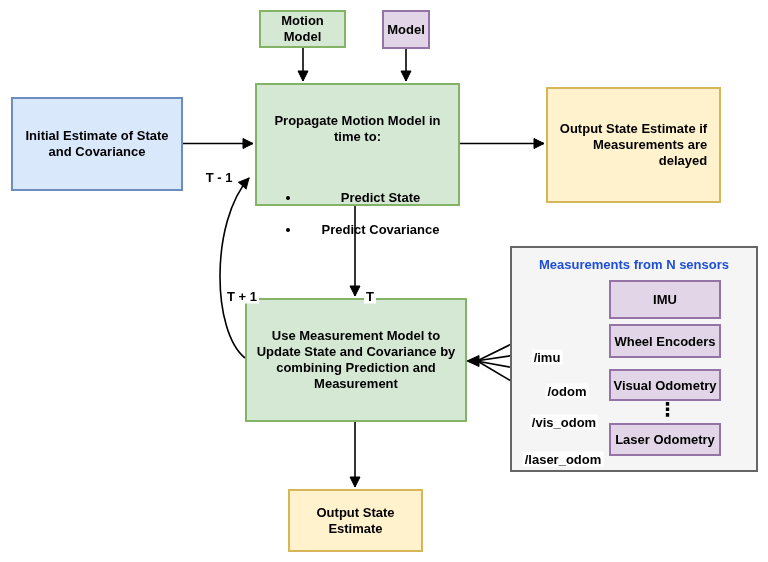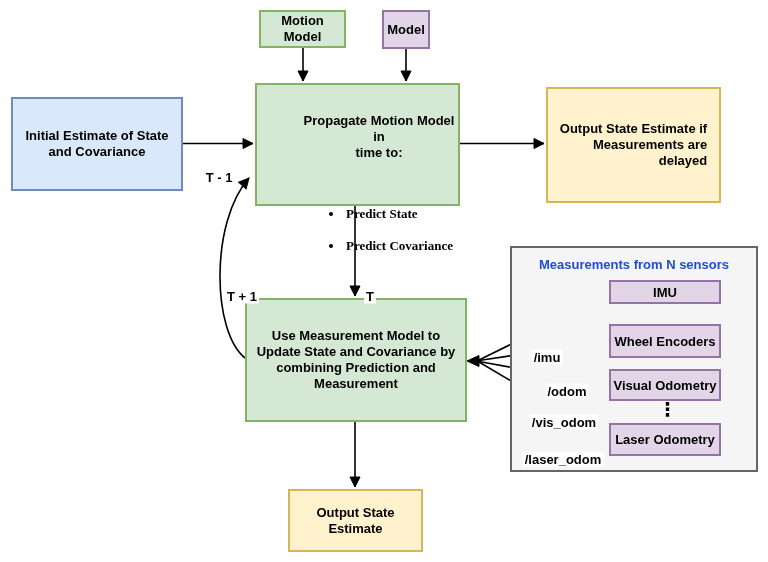--- a/index.html
+++ b/index.html
@@ -19,42 +19,42 @@
 
   .node-motion  {left:259px;top:10px;width:87px;height:38px;}
   .node-input   {left:382px;top:10px;width:48px;height:39px;}
   .node-initial {left:11px;top:97px;width:172px;height:94px;}
   .node-delayed {left:546px;top:87px;width:175px;height:116px;padding:0 8px;text-align:right;}
   .node-update  {left:245px;top:298px;width:222px;height:124px;padding:0 4px;}
   .node-output  {left:288px;top:489px;width:135px;height:63px;}
 
   .node-propagate{
     left:255px;top:83px;width:205px;height:123px;
-    display:block;padding-top:12px;padding-left:43px;
+    display:block;padding-top:12px;
   }
   .node-propagate .prop-title{display:block;text-align:center;white-space:pre-line;}
   .node-propagate ul{
-    margin:14px 0 0 0;padding:0 0 0 44px;text-align:left;font-family:Liberation Serif, serif;
+    margin:14px 0 0 0;padding:0 0 0 44px;text-align:center;
   }
   .node-propagate li{margin:0;padding:0 0 0 2px;}
 
   .panel{
     position:absolute;left:510px;top:246px;width:248px;height:226px;
     background:#f5f5f5;border:2px solid #666666;box-sizing:border-box;
   }
   .panel-title{
     position:absolute;left:0;top:9px;width:100%;text-align:center;
     font-weight:700;font-size:13px;color:#1d4ed8;
   }
   .sensor{
     position:absolute;left:97px;width:112px;
     display:flex;align-items:center;justify-content:center;
     box-sizing:border-box;font-weight:700;font-size:13px;color:#000;text-align:center;
   }
-  .sensor-imu   {top:32px;height:24px;}
+  .sensor-imu   {top:32px;height:39px;}
   .sensor-wheel {top:76px;height:34px;}
   .sensor-visual{top:121px;height:32px;}
   .sensor-laser {top:175px;height:33px;}
   .vdots{
     position:absolute;left:146px;top:150px;width:16px;height:26px;
     font-weight:700;font-size:19px;line-height:24px;color:#000;text-align:center;
   }
 
   .edge-label{
     position:absolute;transform:translate(-50%,-50%);

